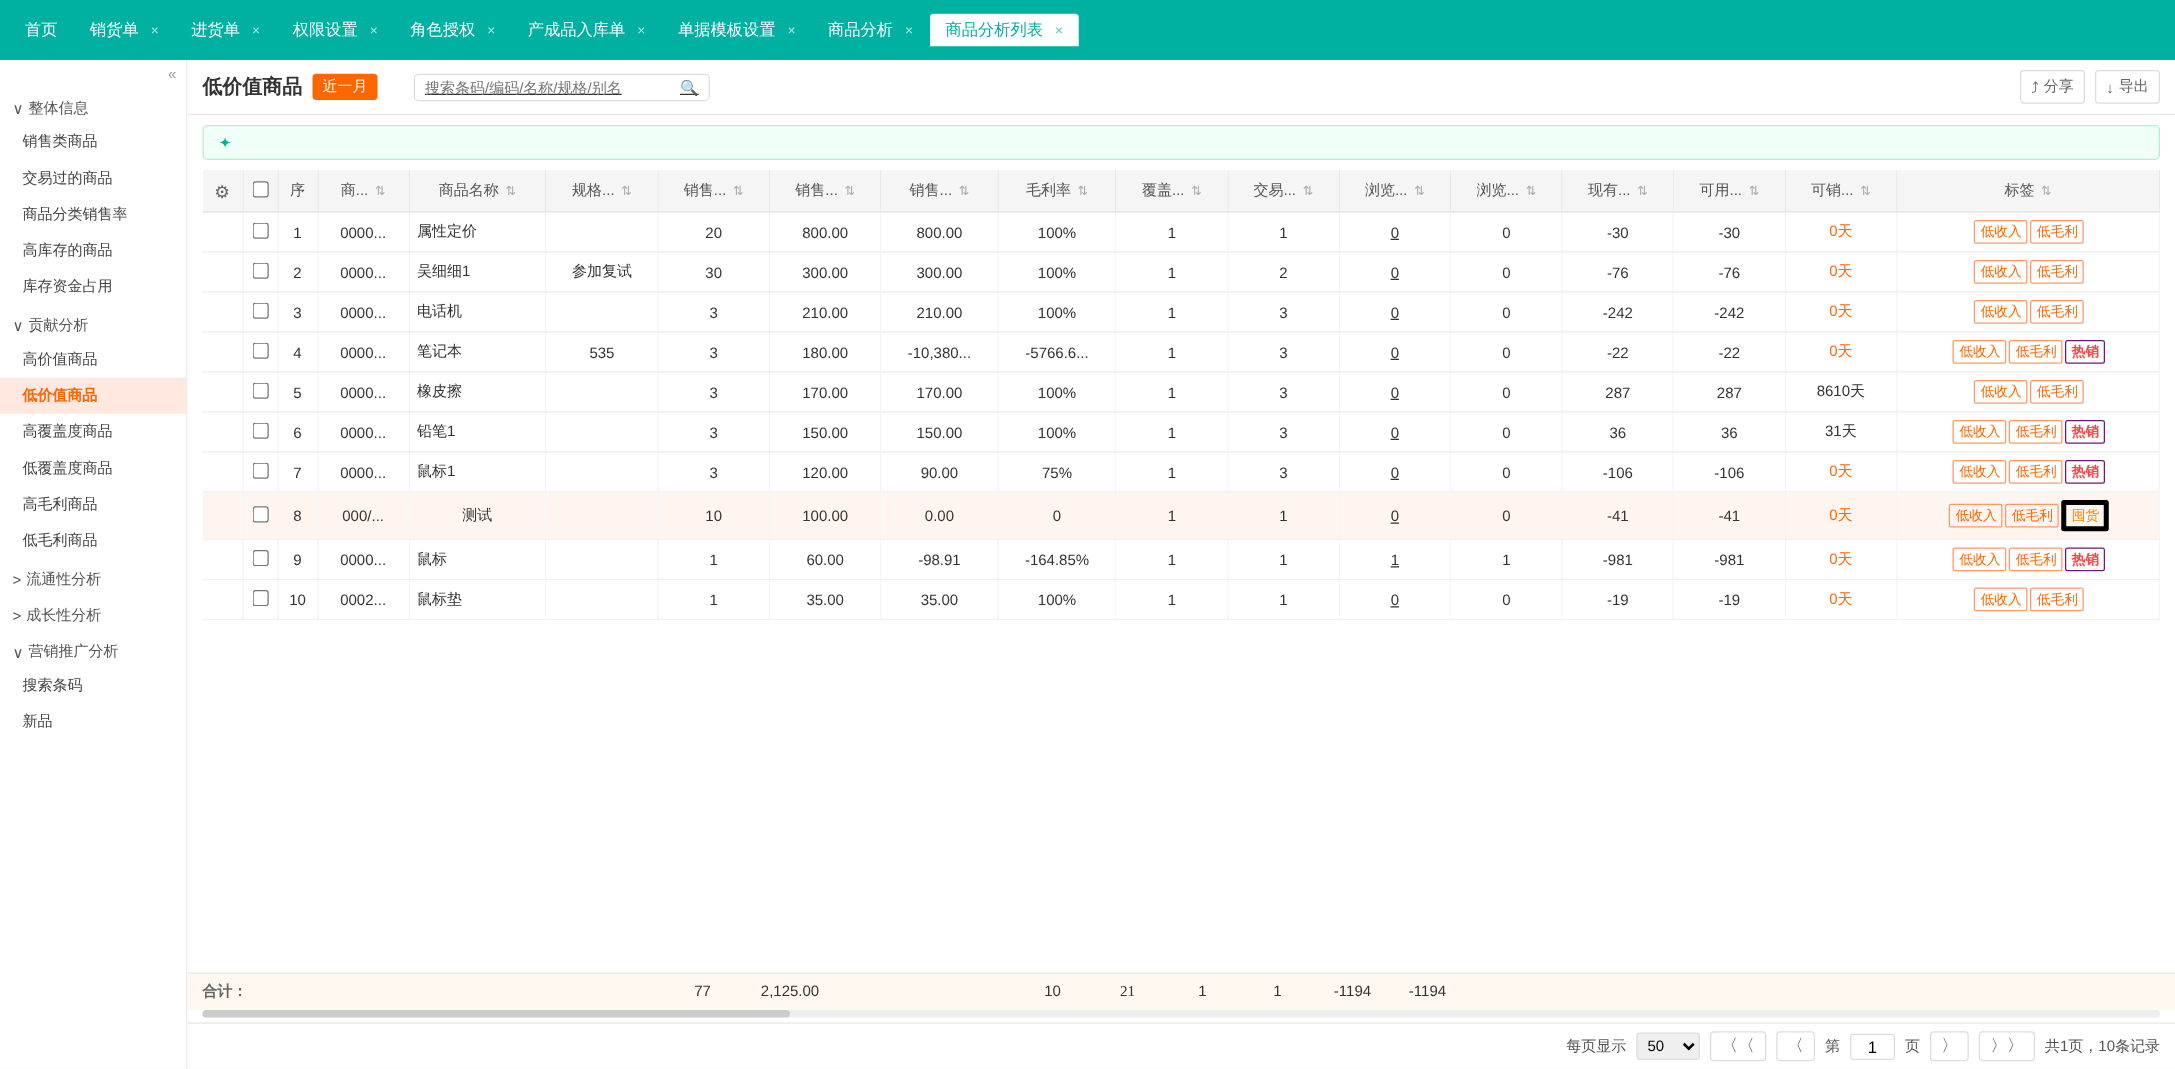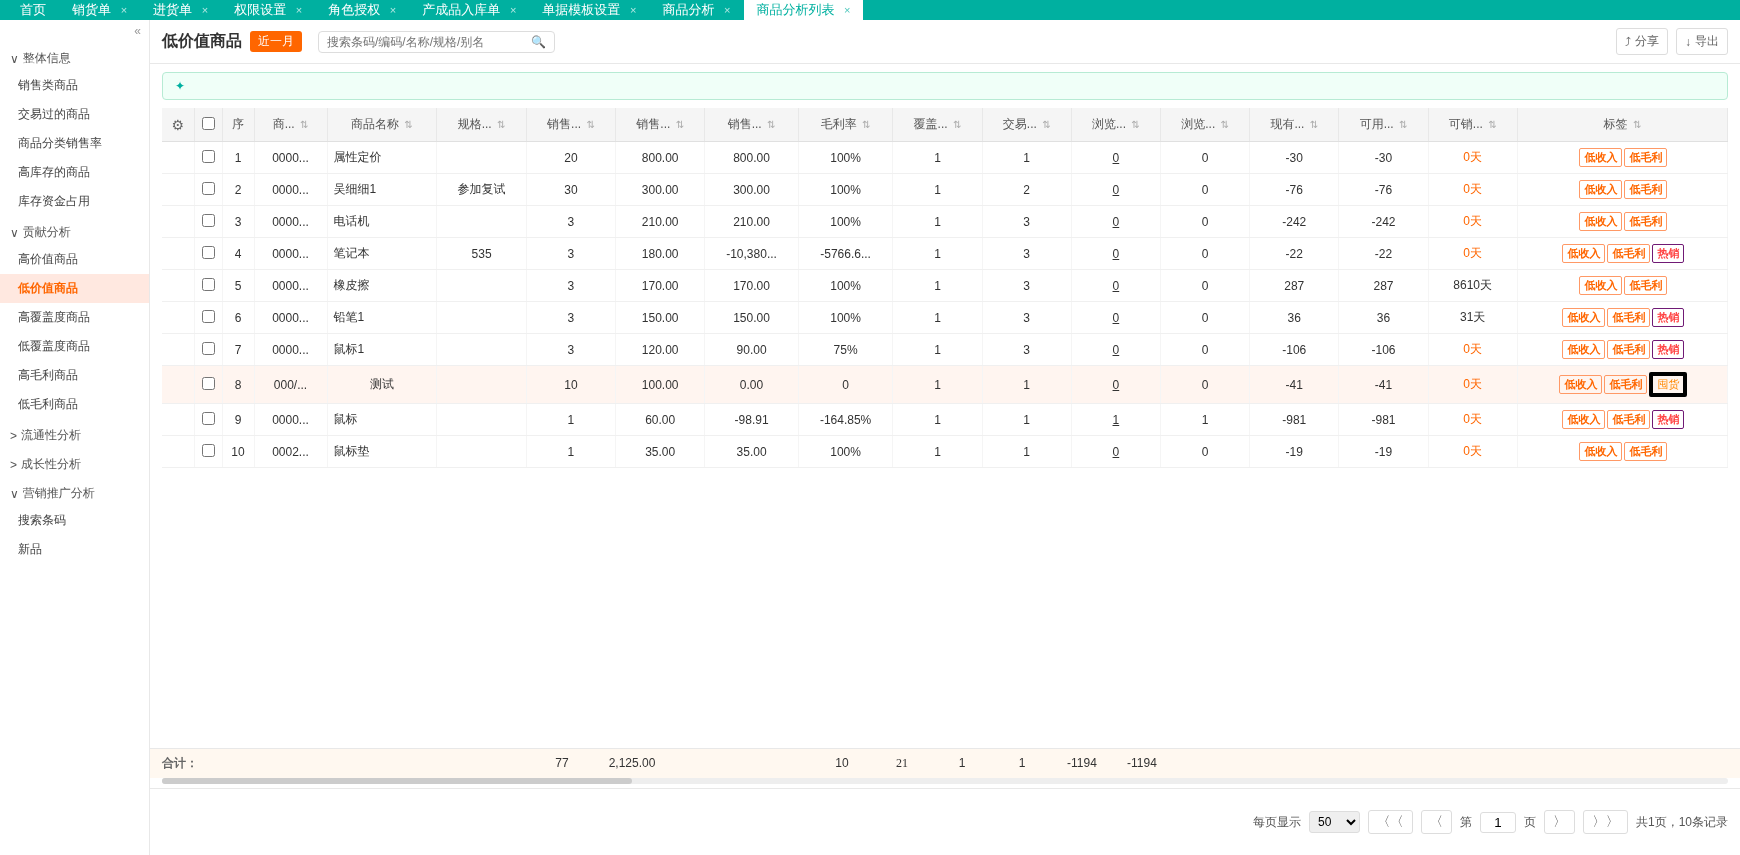--- a/index.html
+++ b/index.html
@@ -1,40 +1,40 @@
 <!DOCTYPE html>
 <html><head>
   <meta charset="utf-8">
   <style>
     * { box-sizing: border-box; margin: 0; padding: 0; }
     body { font-family: 'Microsoft YaHei', Arial, sans-serif; font-size: 12px; background: #f5f5f5; color: #333; overflow: hidden; height: 855px; display: flex; flex-direction: column; }
     
     
-    .top-nav { background: #00b0a0; display: flex; align-items: center; height: 20px; padding: 0 8px; gap: 2px; flex-shrink: 0; }
+    .top-nav { background: #00b0a0; display: flex; align-items: center; height: 48px; padding: 0 8px; gap: 2px; flex-shrink: 0; }
     .nav-item { color: #fff; padding: 4px 12px; cursor: pointer; font-size: 13px; white-space: nowrap; border-radius: 3px 3px 0 0; }
     .nav-item.active { background: #fff; color: #00b0a0; }
     .nav-item .close-x { margin-left: 6px; font-size: 11px; opacity: 0.7; }
     
     
     .main-layout { display: flex; flex: 1; overflow: hidden; }
     
     
     .sidebar { width: 150px; background: #fff; border-right: 1px solid #e8e8e8; overflow-y: auto; flex-shrink: 0; }
     .sidebar-group-title { color: #555; padding: 8px 10px 4px; font-size: 12px; display: flex; align-items: center; gap: 4px; cursor: pointer; }
     .sidebar-item { padding: 6px 10px 6px 18px; cursor: pointer; color: #444; font-size: 12px; }
     .sidebar-item.active { background: #ffe8e0; color: #ff6600; font-weight: bold; }
     
     
     .content { flex: 1; display: flex; flex-direction: column; overflow: hidden; background: #fff; }
     
     
     .content-header { display: flex; align-items: center; padding: 8px 12px; gap: 8px; border-bottom: 1px solid #e8e8e8; flex-shrink: 0; }
     .page-title { font-size: 16px; font-weight: bold; color: #333; }
     .time-badge { background: #ff6600; color: #fff; padding: 2px 8px; border-radius: 3px; font-size: 12px; cursor: pointer; }
-    .search-box { display: flex; align-items: center; border: 1px solid #ddd; border-radius: 4px; padding: 3px 8px; gap: 4px; margin-left: 8px; }
+    .search-box { display: flex; align-items: center; border: 1px solid #ddd; border-radius: 4px; padding: 3px 8px; gap: 4px; margin-left: 21px; text-decoration: underline; }
     .search-box input { border: none; outline: none; font-size: 12px; width: 200px; color: #999; }
     .search-icon { color: #00b0a0; cursor: pointer; }
     .header-actions { margin-left: auto; display: flex; gap: 8px; }
     .btn-action { color: #666; cursor: pointer; font-size: 12px; padding: 4px 8px; border: 1px solid #ddd; border-radius: 3px; background: #fff; display: flex; align-items: center; gap: 4px; }
     
     
     .alert-banner { background: #f0fff8; border: 1px solid #b7ebd4; margin: 8px 12px; padding: 6px 12px; border-radius: 4px; color: #555; font-size: 12px; display: flex; align-items: center; gap: 6px; flex-shrink: 0; }
     .alert-icon { color: #00b0a0; }
     
     
@@ -44,32 +44,32 @@
     th { padding: 8px 6px; text-align: center; border-bottom: 1px solid #e0e0e0; border-right: 1px solid #e8e8e8; font-weight: normal; color: #555; white-space: nowrap; position: sticky; top: 0; background: #f5f5f5; z-index: 1; }
     th .sort-icon { color: #aaa; font-size: 10px; margin-left: 2px; }
     td { padding: 6px 6px; text-align: center; border-bottom: 1px solid #f0f0f0; border-right: 1px solid #f5f5f5; }
     tr.highlighted td { background: #fff5f0; }
     .col-settings { width: 32px; }
     .col-checkbox { width: 28px; }
     .col-num { width: 32px; }
     
     
     .tag { display: inline-block; padding: 1px 4px; border-radius: 2px; font-size: 11px; margin-left: 2px; }
-    .tag-low-income { color: #ff6600; border: 1px solid #ff9966; font-weight: bold; }
+    .tag-low-income { color: #ff6600; border: 1px solid #ff9966; }
     .tag-hot { color: #ff4444; border: 1px solid #701a75; font-weight: bold; }
     .tag-overstock { color: #ff8800; border: 4px solid #000000; font-family: Liberation Mono, monospace; }
     .days-0 { color: #ff6600; }
     .days-normal { color: #333; }
     .underline { text-decoration: underline; cursor: pointer; }
     
     
     .table-footer { border-top: 1px solid #e8e8e8; padding: 6px 12px; background: #fff8f0; flex-shrink: 0; }
     
     
-    .pagination { display: flex; align-items: center; justify-content: flex-end; padding: 21px 12px; border-top: 1px solid #e8e8e8; gap: 8px; background: #fff; flex-shrink: 0; font-size: 12px; color: #555; }
+    .pagination { display: flex; align-items: center; justify-content: flex-end; padding: 6px 12px; border-top: 1px solid #e8e8e8; gap: 8px; background: #fff; flex-shrink: 0; font-size: 12px; color: #555; }
     .pagination select { border: 1px solid #ddd; padding: 2px 4px; border-radius: 3px; font-size: 12px; }
     .page-btn { border: 1px solid #ddd; background: #fff; padding: 2px 8px; cursor: pointer; border-radius: 3px; color: #555; }
     .page-input { border: 1px solid #ddd; width: 36px; text-align: center; padding: 2px 4px; border-radius: 3px; }
     
     
     .scrollbar-track { height: 6px; background: #eee; border-radius: 3px; margin: 0 12px 4px; }
     .scrollbar-thumb { height: 6px; background: #ccc; border-radius: 3px; width: 30%; }
     
     input[type="checkbox"] { cursor: pointer; }
     .gear-icon { color: #666; cursor: pointer; font-size: 14px; }

